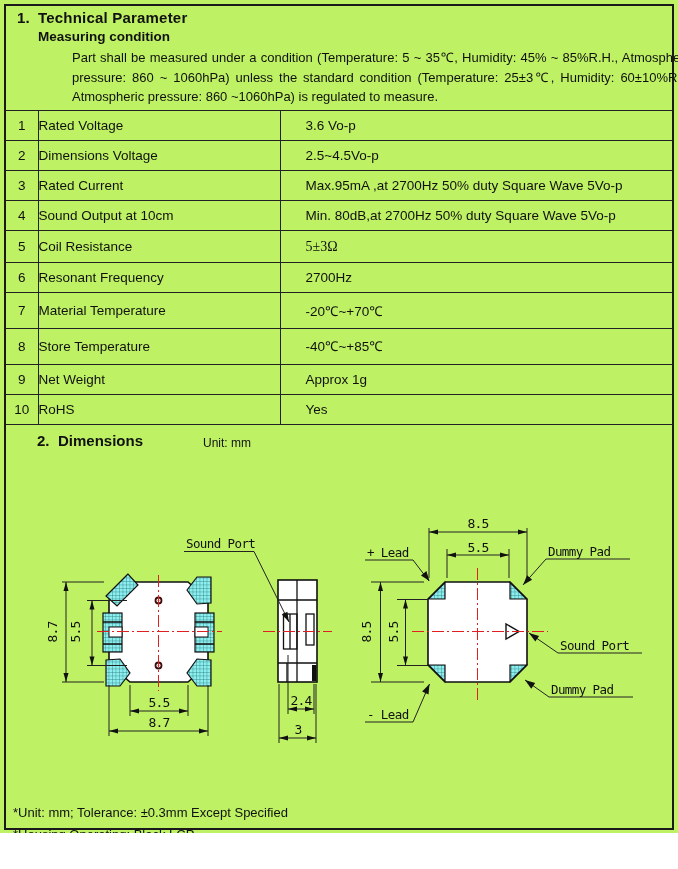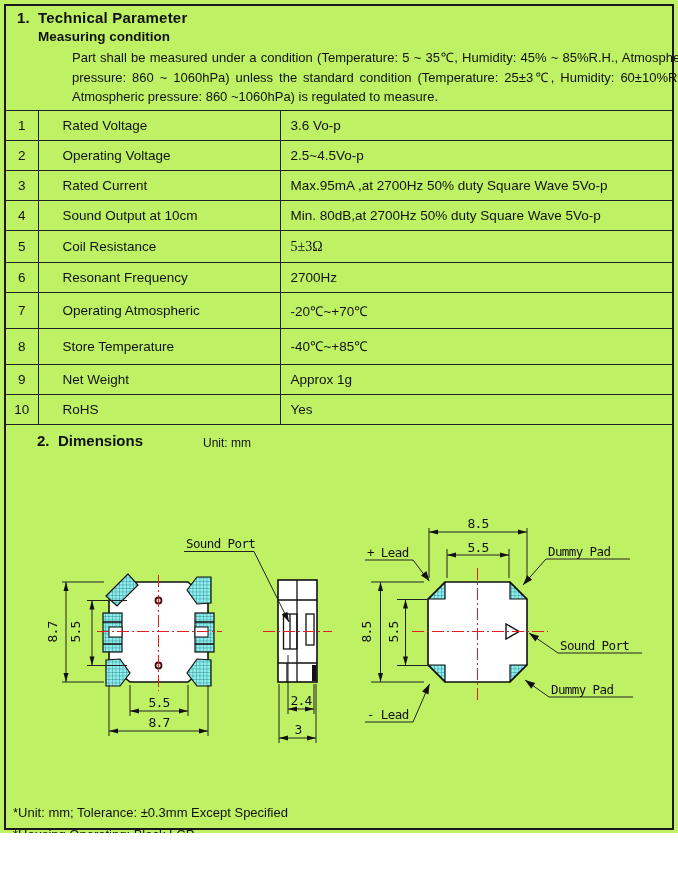--- a/index.html
+++ b/index.html
@@ -8,22 +8,22 @@
   .page{position:absolute;left:4px;top:4px;right:4px;bottom:3px;border:2px solid #1a1a1a;}
   .h1{position:absolute;left:11px;top:3px;font-size:15px;font-weight:bold;letter-spacing:.2px;}
   .h1 .hno{display:inline-block;width:21px;}
   .sub{position:absolute;left:32px;top:23px;font-size:13.5px;font-weight:bold;}
   .para{position:absolute;left:34px;top:42px;width:622px;font-size:13px;line-height:19.5px;
         text-align:justify;text-justify:inter-word;margin-left:32px;}
   .ptable{position:absolute;left:0;top:104px;width:666px;height:315px;border-collapse:collapse;
           table-layout:fixed;font-size:13.5px;}
   .ptable td{border:1px solid #222;padding:0;}
   .ptable td.no{text-align:center;border-left:none;}
-  .ptable td.name{padding-left:24px;margin-top:34px;}
-  .ptable td.val{padding-left:10px;border-right:none;}
+  .ptable td.name{padding-left:0;margin-top:34px;}
+  .ptable td.val{padding-left:25px;border-right:none;}
   .ptable tr:first-child td{border-top-color:#222;}
   .ptable tr:last-child td{border-bottom-color:#222;}
   .serifval{font-family:"Liberation Serif",serif;font-size:14px;}
   .h2{position:absolute;left:11px;top:426px;font-size:15px;font-weight:bold;margin-left:20px;}
   .h2 .hno{display:inline-block;width:21px;}
   .unit{position:absolute;left:197px;top:430px;font-size:12px;}
   .drawsvg{position:absolute;left:0;top:434px;}
   .notes{position:absolute;left:7px;top:796px;font-size:13px;line-height:22px;}
   .plt{font-family:"DejaVu Sans Mono",monospace;font-size:13px;letter-spacing:-0.8px;fill:#111;}
   .plt-lbl{font-family:"DejaVu Sans Mono",monospace;font-size:12.5px;letter-spacing:-0.6px;fill:#111;}
@@ -53,21 +53,21 @@
           <col>
         </colgroup>
     <tbody>
       <tr>
             <td class="no">1</td>
             <td class="name">Rated Voltage</td>
             <td class="val">3.6 Vo-p</td>
           </tr>
       <tr>
             <td class="no">2</td>
-            <td class="name">Operating Voltage</td>
+            <td class="name">Dimensions Voltage</td>
             <td class="val">2.5~4.5Vo-p</td>
           </tr>
       <tr>
             <td class="no">3</td>
             <td class="name">Rated Current</td>
             <td class="val">Max.95mA ,at 2700Hz 50% duty Square Wave 5Vo-p</td>
           </tr>
       <tr>
             <td class="no">4</td>
             <td class="name">Sound Output at 10cm</td>
@@ -78,21 +78,21 @@
             <td class="name">Coil Resistance</td>
             <td class="val serifval">5±3Ω</td>
           </tr>
       <tr>
             <td class="no">6</td>
             <td class="name">Resonant Frequency</td>
             <td class="val">2700Hz</td>
           </tr>
       <tr>
             <td class="no">7</td>
-            <td class="name">Operating Atmospheric</td>
+            <td class="name">Material Temperature</td>
             <td class="val">-20℃~+70℃</td>
           </tr>
       <tr>
             <td class="no">8</td>
             <td class="name">Store Temperature</td>
             <td class="val">-40℃~+85℃</td>
           </tr>
       <tr>
             <td class="no">9</td>
             <td class="name">Net Weight</td>

